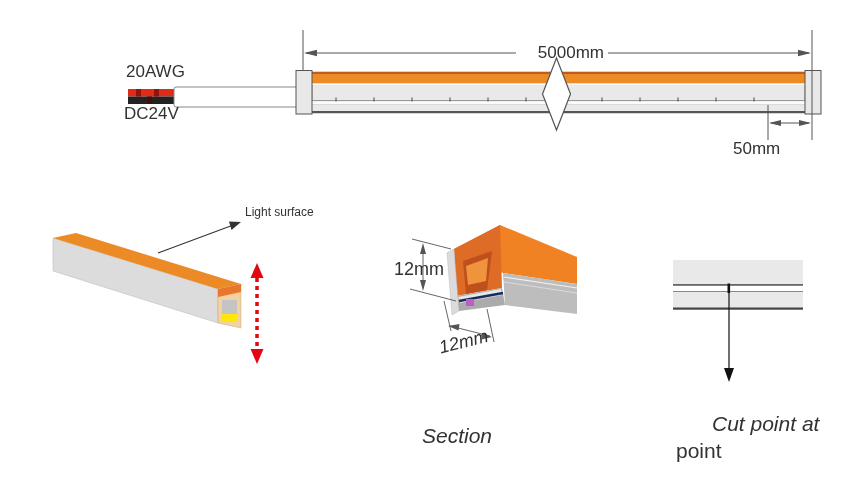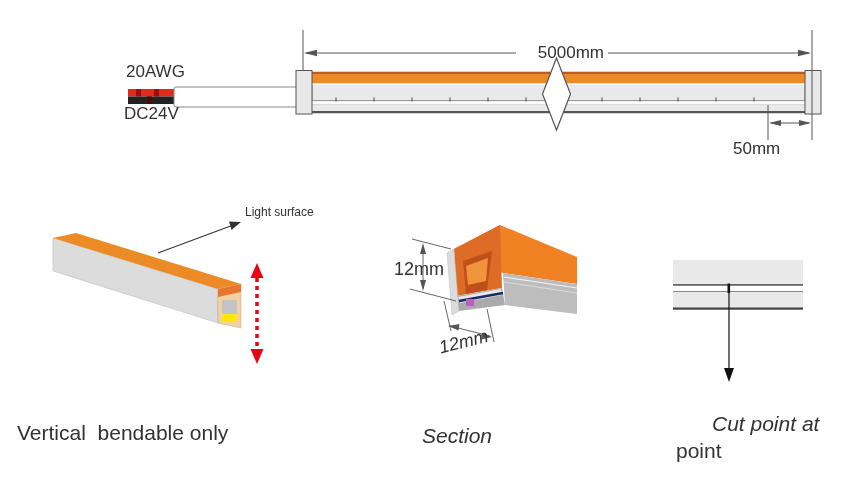--- a/index.html
+++ b/index.html
@@ -149,21 +149,20 @@
       <polygon points="729,382 724,368 734,368" fill="#111111"></polygon>
     </g>
   </svg>
 
   <div class="lbl lbl-awg">20AWG</div>
   <div class="lbl lbl-dc24v">DC24V</div>
   <div class="lbl lbl-5000">5000mm</div>
   <div class="lbl lbl-50">50mm</div>
 
   <div class="lbl lbl-lightsurface">Light surface</div>
-  <div class="lbl lbl-caption lbl-bend">Vertical  bendable only</div>
 
   <div class="lbl lbl-12v">12mm</div>
   <div class="lbl lbl-12w">12mm</div>
   <div class="lbl lbl-caption lbl-section">Section</div>
 
   <div class="lbl lbl-caption lbl-cut1">Cut point at</div>
   <div class="lbl lbl-caption lbl-cut2">point</div>
 </div>
 
 </body></html>

